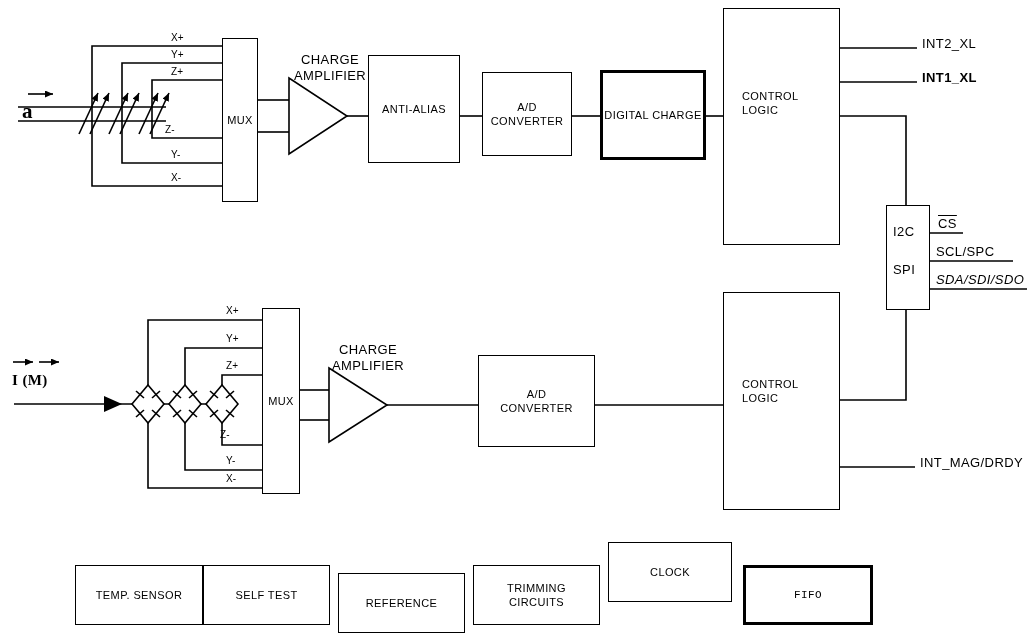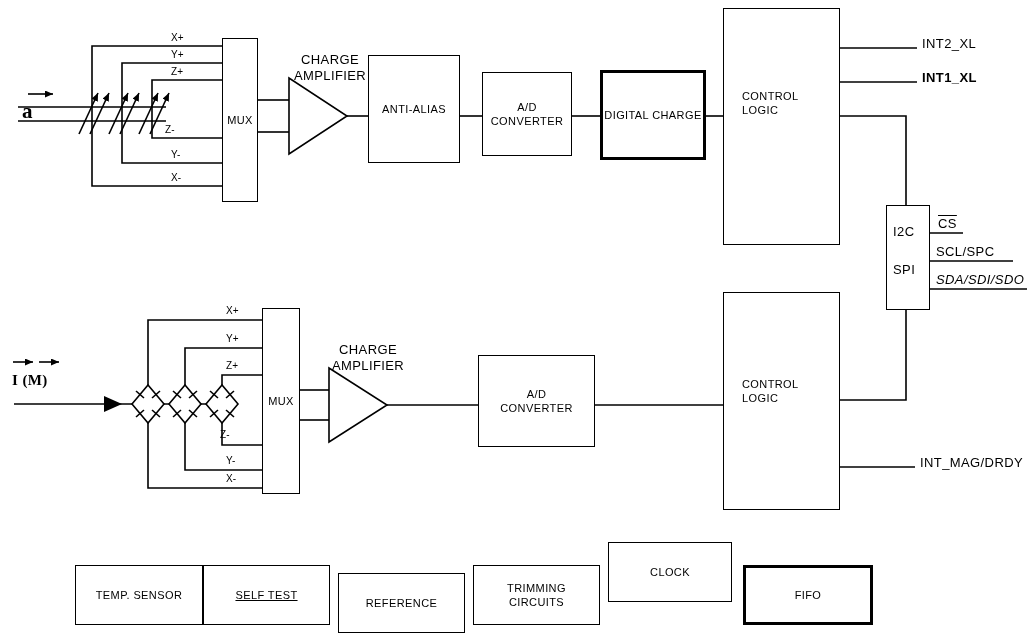--- a/index.html
+++ b/index.html
@@ -120,26 +120,26 @@
   <div class="box topleft" style="left:723px;top:8px;width:117px;height:237px;padding:80px 0 0 18px;">CONTROL
 LOGIC</div>
   <div class="box" style="left:886px;top:205px;width:44px;height:105px;"></div>
   <div class="box" style="left:262px;top:308px;width:38px;height:186px;">MUX</div>
   <div class="box" style="left:478px;top:355px;width:117px;height:92px;">A/D
 CONVERTER</div>
   <div class="box topleft" style="left:723px;top:292px;width:117px;height:218px;padding:84px 0 0 18px;">CONTROL
 LOGIC</div>
 
   <div class="box" style="left:67px;top:565px;width:128px;height:60px;margin-left:8px;">TEMP. SENSOR</div>
-  <div class="box" style="left:203px;top:565px;width:127px;height:60px;text-decoration:underline;">SELF TEST</div>
+  <div class="box" style="left:203px;top:565px;width:127px;height:60px;">SELF TEST</div>
   <div class="box" style="left:338px;top:565px;width:127px;height:60px;margin-top:8px;">REFERENCE</div>
   <div class="box" style="left:473px;top:565px;width:127px;height:60px;">TRIMMING
 CIRCUITS</div>
   <div class="box" style="left:608px;top:542px;width:124px;height:60px;">CLOCK</div>
-  <div class="box thick" style="left:743px;top:565px;width:130px;height:60px;">FIFO</div>
+  <div class="box thick" style="left:743px;top:565px;width:130px;height:60px;font-family:Liberation Mono, monospace;">FIFO</div>
 
   <div class="lbl serif-in" style="left:22px;top:99px;font-size:21px;">a</div>
 
   <div class="lbl axis" style="left:171px;top:32px;">X+</div>
   <div class="lbl axis" style="left:171px;top:49px;">Y+</div>
   <div class="lbl axis" style="left:171px;top:66px;">Z+</div>
   <div class="lbl axis" style="left:165px;top:124px;">Z-</div>
   <div class="lbl axis" style="left:171px;top:149px;">Y-</div>
   <div class="lbl axis" style="left:171px;top:172px;">X-</div>
 

